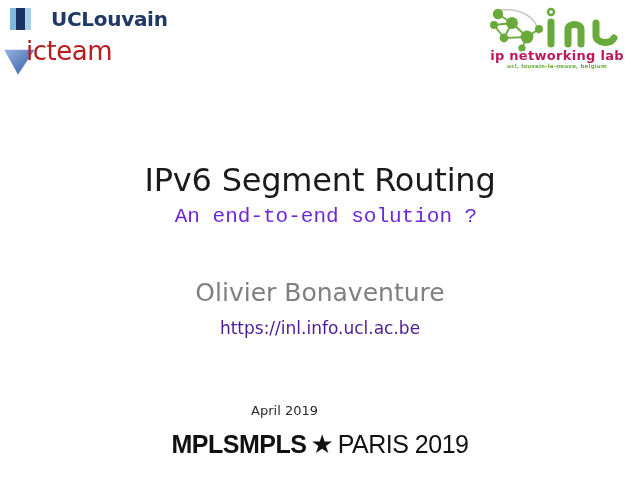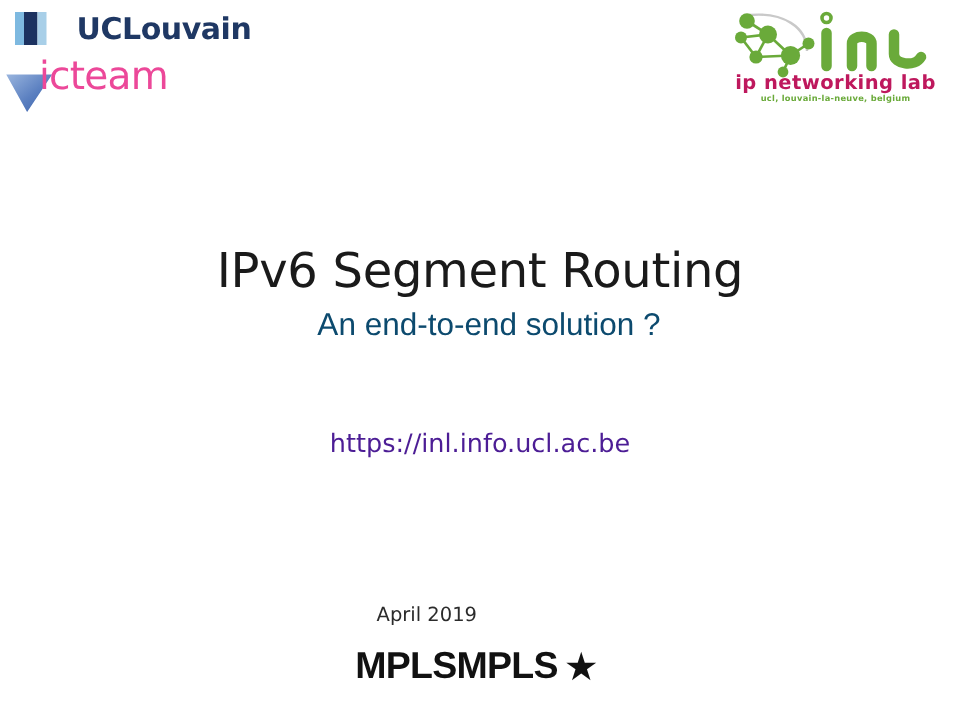--- a/index.html
+++ b/index.html
@@ -68,21 +68,21 @@
     align-items: flex-start;
   }
   .icteam-tri {
     width: 36px;
     height: 34px;
     margin-top: 7px;
   }
   .icteam-text {
     font-family: "DejaVu Sans", sans-serif;
     font-size: 26px;
-    color: #ec4899;
+    color: #b91c1c;
     line-height: 26px;
     margin-left: -12px;
     letter-spacing: -0.5px;
   }
 
   
   .inl-logo {
     position: absolute;
     right: 8px;
     top: 4px;
@@ -139,24 +139,24 @@
   }
   .slide-title {
     font-family: "DejaVu Sans", sans-serif;
     font-size: 32px;
     font-weight: normal;
     color: #1a1a1a;
     line-height: 40px;
     letter-spacing: -0.2px;
   }
   .slide-subtitle {
-    font-family: Liberation Sans, sans-serif;
+    font-family: Liberation Mono, monospace;
     font-size: 21px;
     font-weight: normal;
-    color: #0c4a6e;
+    color: #6d28d9;
     line-height: 30px;
     margin-top: 2px;
     margin-left: 12px;
   }
 
   
   .author-block {
     position: absolute;
     left: 0;
     top: 277px;
@@ -282,22 +282,23 @@
     <div class="inl-sub1">ip networking lab</div>
     <div class="inl-sub2">ucl, louvain-la-neuve, belgium</div>
   </div>
 
   <div class="title-block">
     <div class="slide-title">IPv6 Segment Routing</div>
     <div class="slide-subtitle">An end-to-end solution ?</div>
   </div>
 
   <div class="author-block">
+    <div class="author-name">Olivier Bonaventure</div>
     <div class="author-url">https://inl.info.ucl.ac.be</div>
   </div>
 
   <div class="slide-date">April 2019</div>
 
   <div class="conference-banner">
-    <span class="conf-bold">MPLS</span><span class="conf-bold">MPLS</span><span class="conf-star">★</span>
+    <span class="conf-bold">MPLS</span><span class="conf-bold">MPLS</span><span class="conf-star">★</span><span class="conf-light">PARIS 2019</span>
   </div>
 
 </div>
 
 </body></html>

